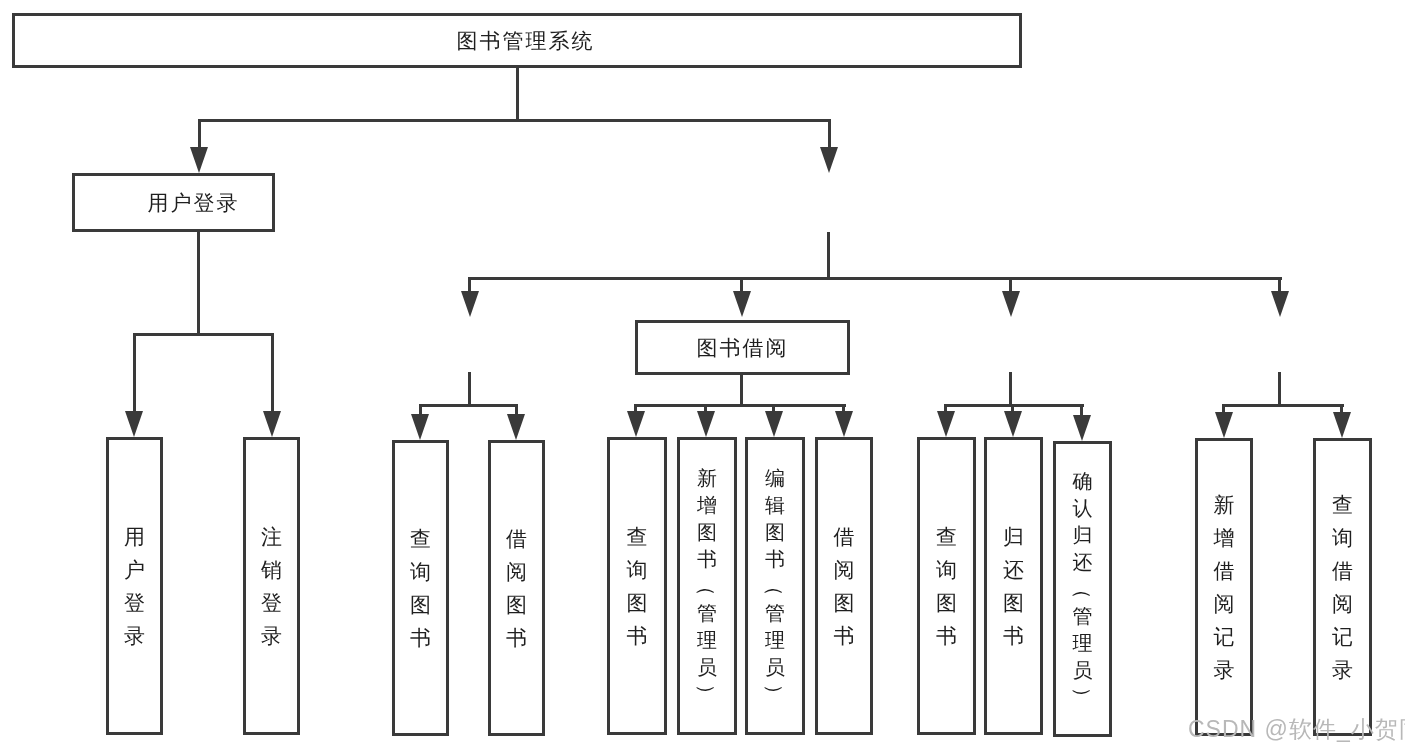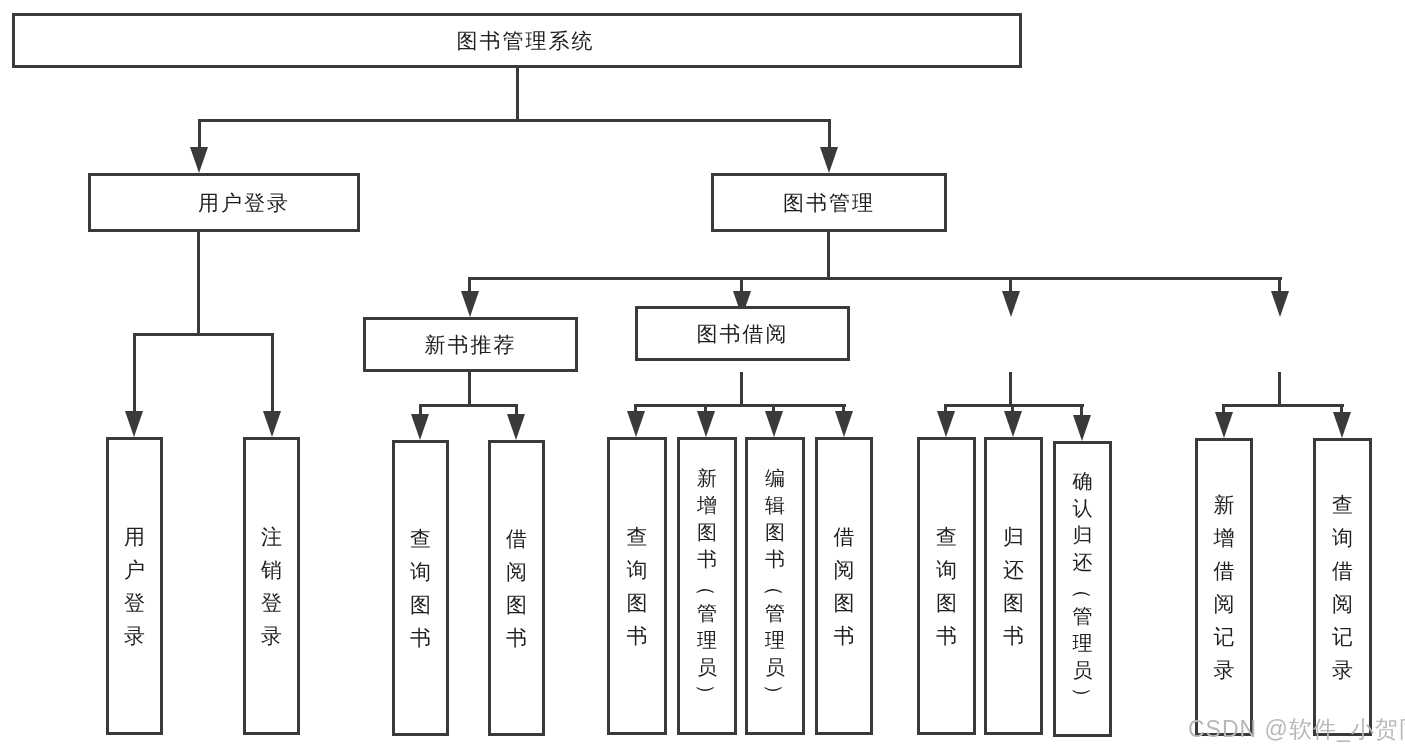--- a/index.html
+++ b/index.html
@@ -38,22 +38,21 @@
 
   <div class="box" style="left:12px;top:13px;width:1010px;height:55px;padding-left:17px;">图书管理系统</div>
 
   <div class="vl" style="left:516px;top:68px;width:3px;height:53px;"></div>
   <div class="hl" style="left:198px;top:119px;width:633px;height:3px;"></div>
   <div class="vl" style="left:198px;top:119px;width:3px;height:31px;"></div>
   <div class="ar" style="left:190px;top:147px;"></div>
   <div class="vl" style="left:828px;top:119px;width:3px;height:31px;"></div>
   <div class="ar" style="left:820px;top:147px;"></div>
 
-  <div class="box" style="left:88px;top:173px;width:272px;height:59px;padding-left:40px;">用户登录</div>
-  <div class="box" style="left:711px;top:173px;width:236px;height:59px;">图书管理</div>
+  <div class="box" style="left:72px;top:173px;width:203px;height:59px;padding-left:40px;">用户登录</div>
 
   <div class="vl" style="left:197px;top:232px;width:3px;height:103px;"></div>
   <div class="hl" style="left:133px;top:333px;width:141px;height:3px;"></div>
   <div class="vl" style="left:133px;top:333px;width:3px;height:80px;"></div>
   <div class="ar" style="left:125px;top:411px;"></div>
   <div class="vl" style="left:271px;top:333px;width:3px;height:80px;"></div>
   <div class="ar" style="left:263px;top:411px;"></div>
 
   <div class="box vbox" style="left:106px;top:437px;width:57px;height:298px;">
       <span>用</span>
@@ -72,22 +71,21 @@
   <div class="hl" style="left:468px;top:277px;width:814px;height:3px;"></div>
   <div class="vl" style="left:468px;top:277px;width:3px;height:16px;"></div>
   <div class="ar" style="left:461px;top:291px;"></div>
   <div class="vl" style="left:740px;top:277px;width:3px;height:16px;"></div>
   <div class="ar" style="left:733px;top:291px;"></div>
   <div class="vl" style="left:1009px;top:277px;width:3px;height:16px;"></div>
   <div class="ar" style="left:1002px;top:291px;"></div>
   <div class="vl" style="left:1278px;top:277px;width:3px;height:16px;"></div>
   <div class="ar" style="left:1271px;top:291px;"></div>
 
-  <div class="box" style="left:363px;top:317px;width:215px;height:55px;">新书推荐</div>
-  <div class="box" style="left:635px;top:306px;width:215px;height:55px;">图书借阅</div>
+  <div class="box" style="left:635px;top:320px;width:215px;height:55px;">图书借阅</div>
 
   <div class="vl" style="left:468px;top:372px;width:3px;height:35px;"></div>
   <div class="hl" style="left:419px;top:404px;width:99px;height:3px;"></div>
   <div class="vl" style="left:419px;top:404px;width:3px;height:12px;"></div>
   <div class="ar" style="left:411px;top:414px;"></div>
   <div class="vl" style="left:515px;top:404px;width:3px;height:12px;"></div>
   <div class="ar" style="left:507px;top:414px;"></div>
 
   <div class="box vbox" style="left:392px;top:440px;width:57px;height:296px;">
       <span>查</span>

